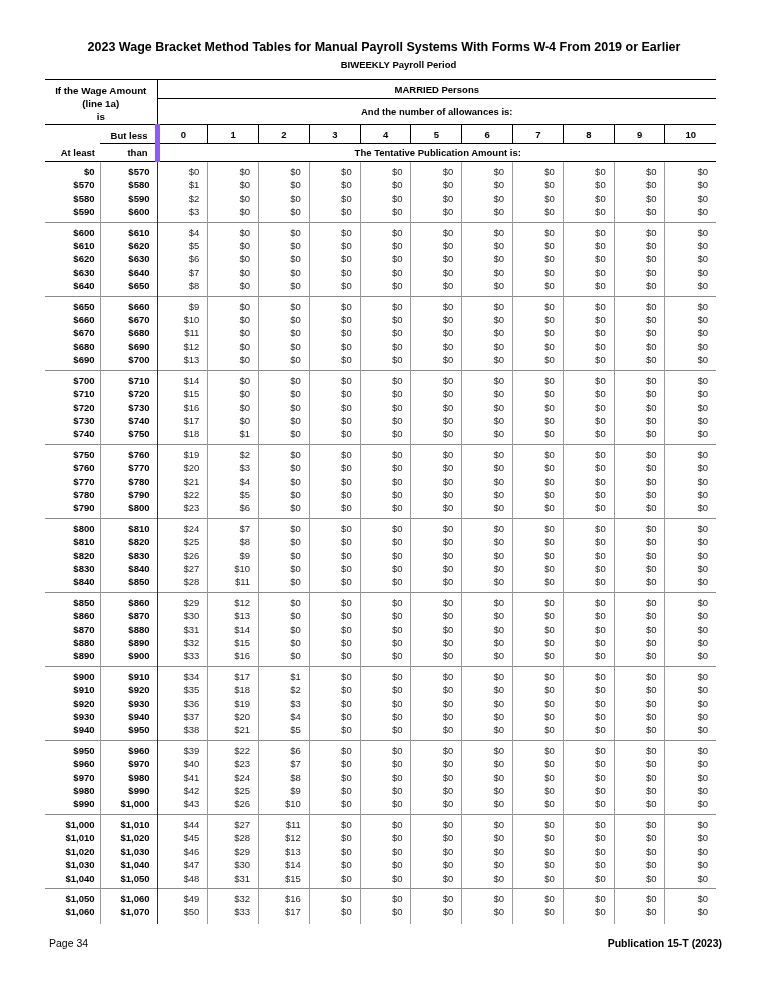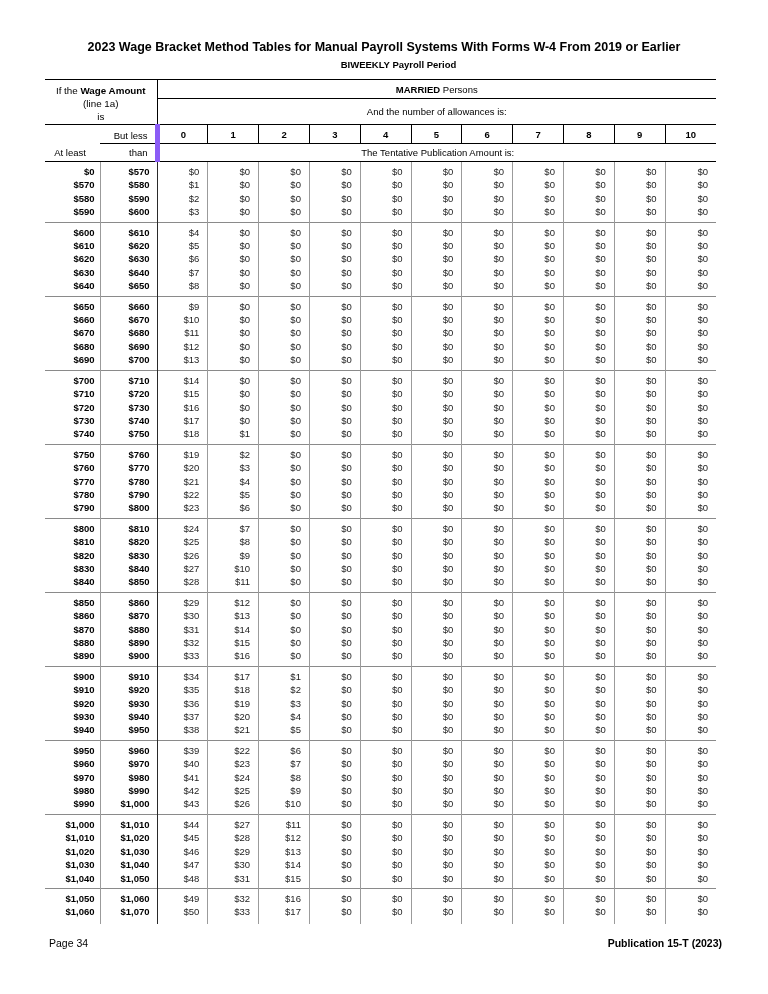--- a/index.html
+++ b/index.html
@@ -2,30 +2,30 @@
 <html><head>
 <meta charset="utf-8">
 <style>
   * { margin:0; padding:0; box-sizing:border-box; }
   html,body { width:768px; height:994px; background:#ffffff; }
   body { font-family:"Liberation Sans", sans-serif; color:#000; position:relative; }
   .title { padding-top:40px; text-align:center; font-weight:bold; font-size:12.5px; letter-spacing:0px; }
   .subtitle { margin-top:5px; text-align:center; font-weight:bold; font-size:9.5px;margin-left:29px; }
   table.wage-table { border-collapse:collapse; table-layout:fixed; width:671px; margin-left:45px; margin-top:9px; border-top:1.5px solid #000; }
   col.c-al { width:55px; } col.c-bl { width:57px; } col.c-a { width:50.8px; }
-  thead th { font-weight:normal; font-size:9.5px; vertical-align:middle; }
+  thead th { font-weight:bold; font-size:9.5px; vertical-align:middle; }
   th.married { height:19px; text-align:center; border-bottom:1px solid #000; }
   th.allow-label { height:26px; text-align:center; border-bottom:1px solid #000; }
   th.wage-head { border-right:1px solid #000; border-bottom:1px solid #000; text-align:center; font-size:9.8px; line-height:13px; padding-top:2px; vertical-align:middle; }
   th.num { height:19px; text-align:center; font-weight:bold; border-right:1px solid #000; border-bottom:1px solid #000; }
   th.num:last-child { border-right:none; }
   th.range-head { border-right:5px solid #8b5cf6; border-bottom:1px solid #000; vertical-align:bottom; padding:0; }
   .rh-grid { display:grid; grid-template-columns:55px 1fr; }
   .rh-butless { grid-column:2; text-align:right; padding-right:7px; height:19px; line-height:22px; border-bottom:1px solid #000; }
-  .rh-atleast { grid-column:1; text-align:center; padding-right:5px; height:17px; line-height:17px; }
+  .rh-atleast { grid-column:1; text-align:right; padding-right:5px; height:17px; line-height:17px; }
   .rh-than { grid-column:2; text-align:right; padding-right:7px; height:17px; line-height:17px; }
   th.tentative { height:18px; text-align:center; border-bottom:1px solid #000; }
   td { font-size:9.5px; height:13.4px; line-height:13.4px; text-align:right; white-space:nowrap; color:#1c1c1c; }
   td.w { font-weight:bold; color:#000; padding-right:5px; }
   td.bl { border-left:1px solid #9b9b9b; padding-right:7px; }
   td.amt { padding-right:8px; }
   td.c0 { border-left:1px solid #2a2a2a; }
   td.amt:not(.c0) { border-left:1px solid #9b9b9b; }
   tbody tr.g-first td { padding-top:3px; }
   tbody tr.g-last td { padding-bottom:3px; }

